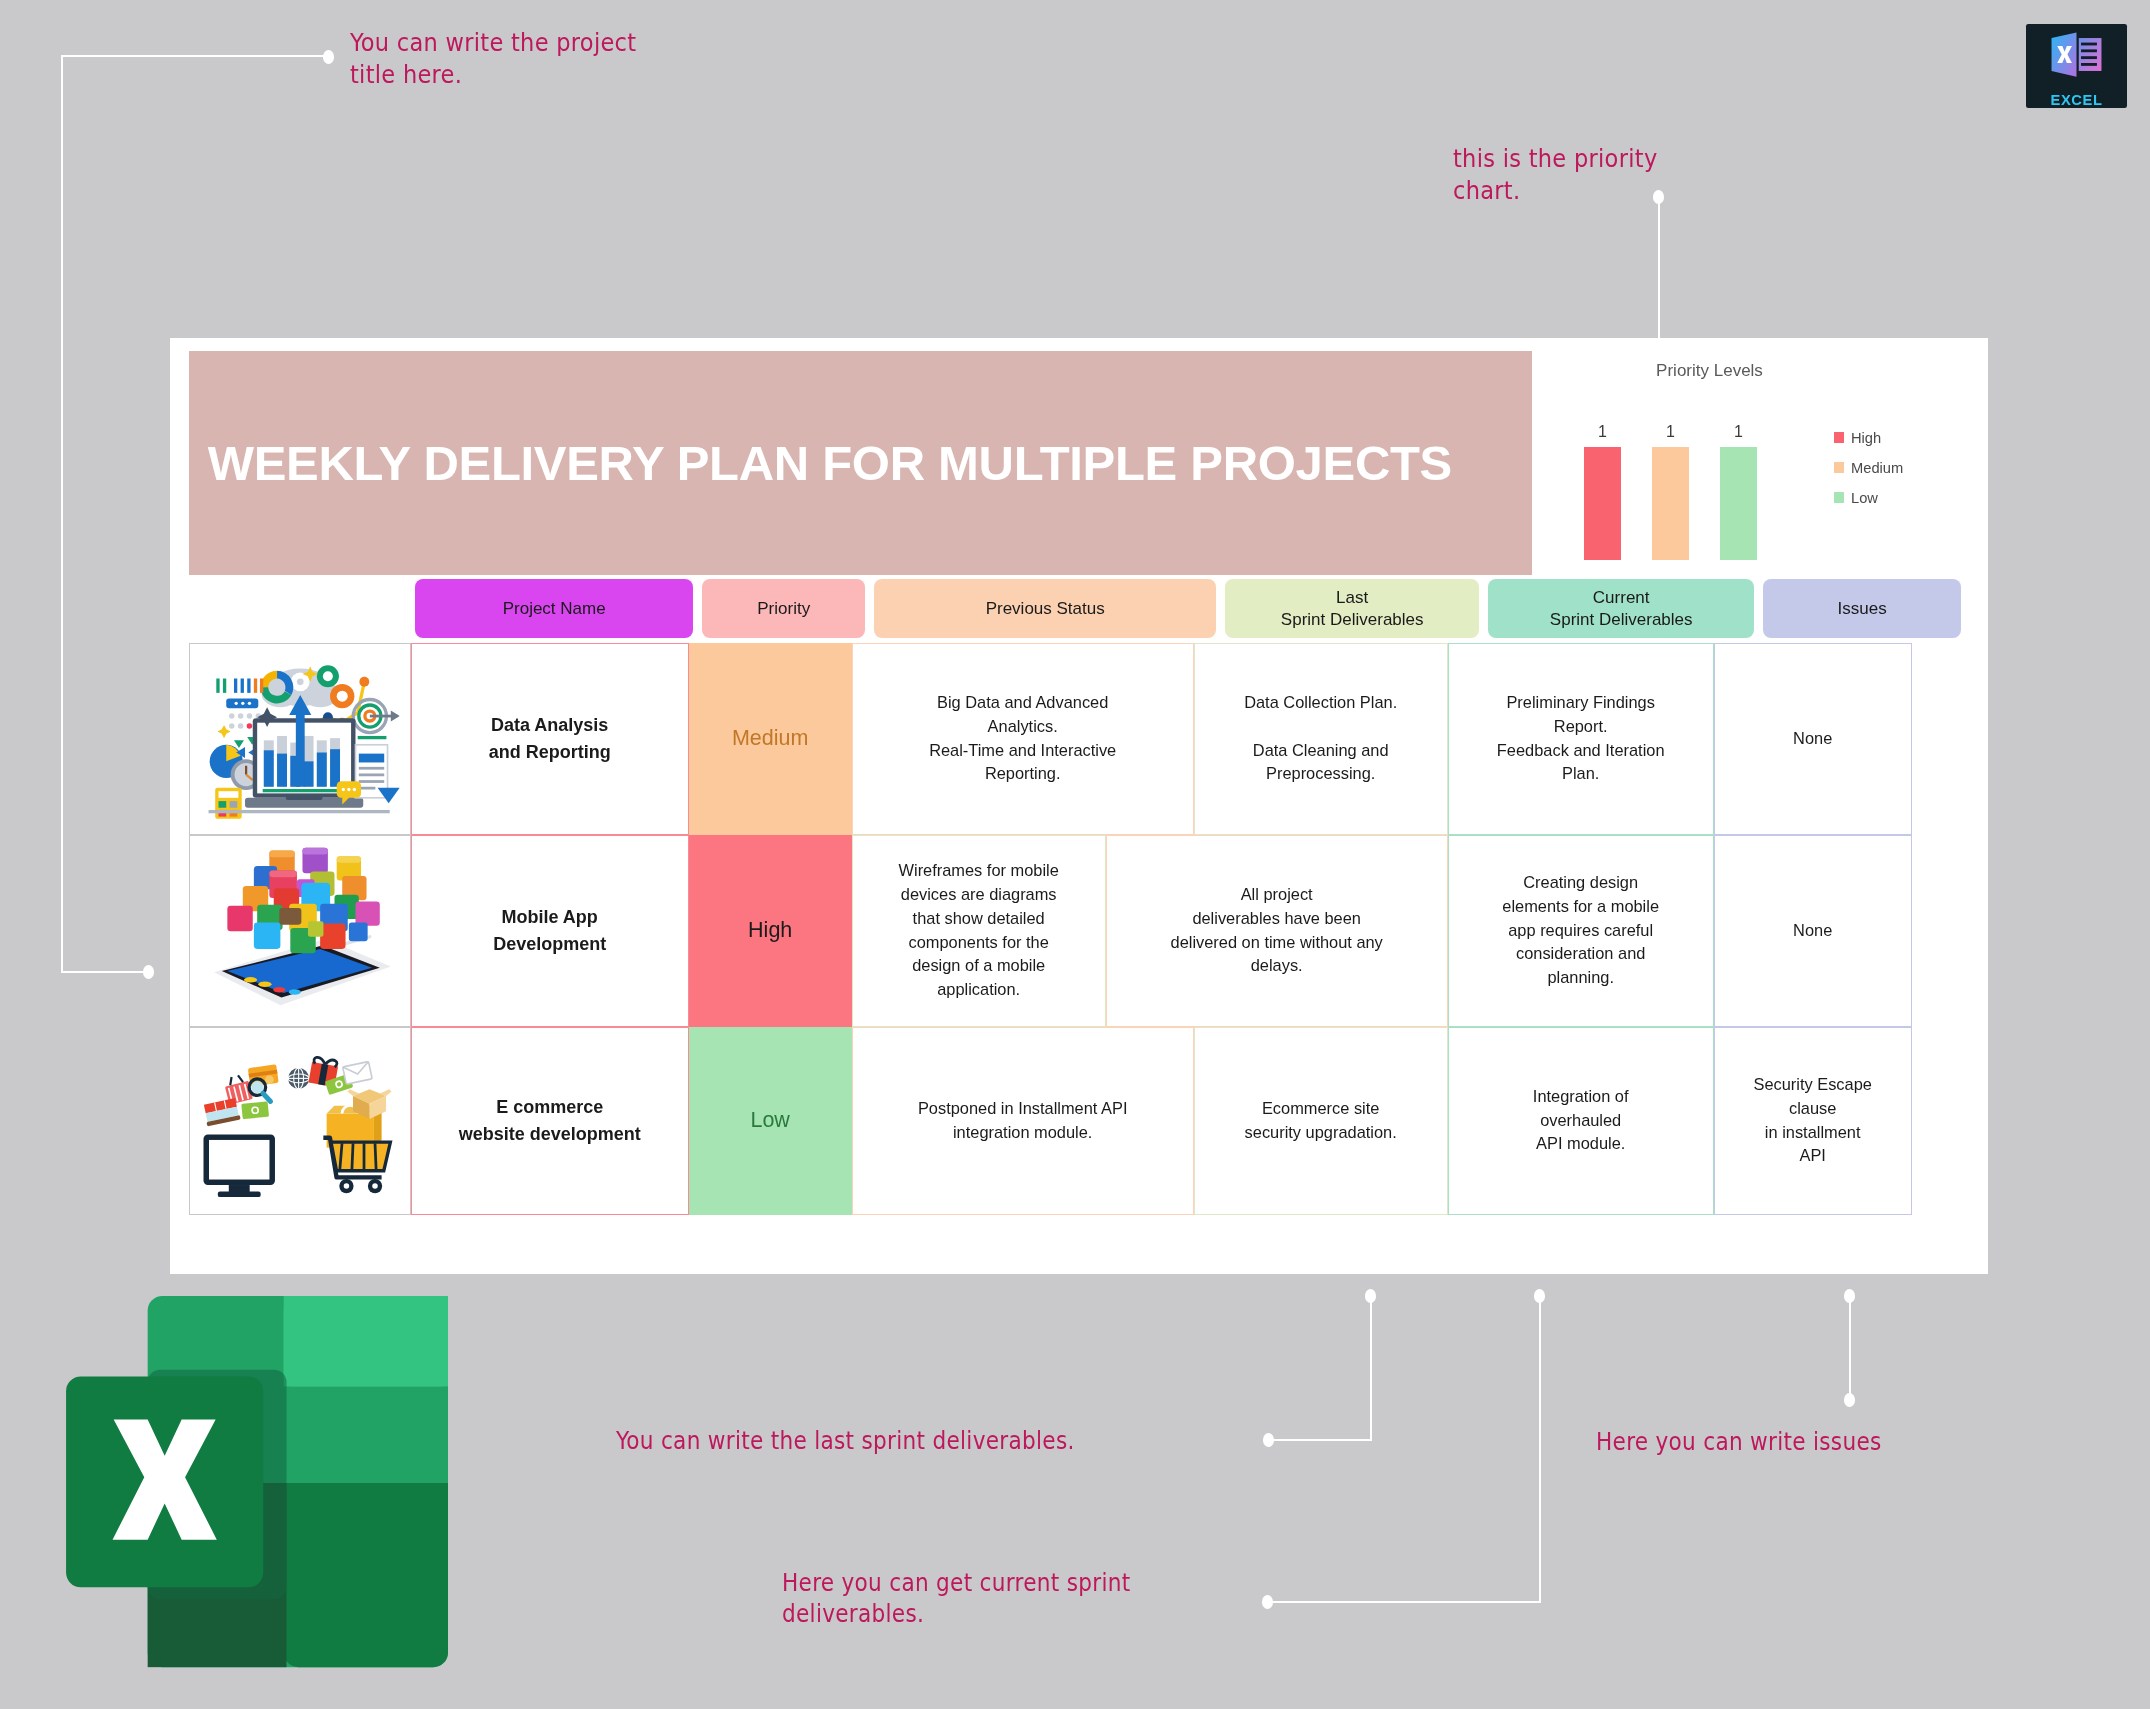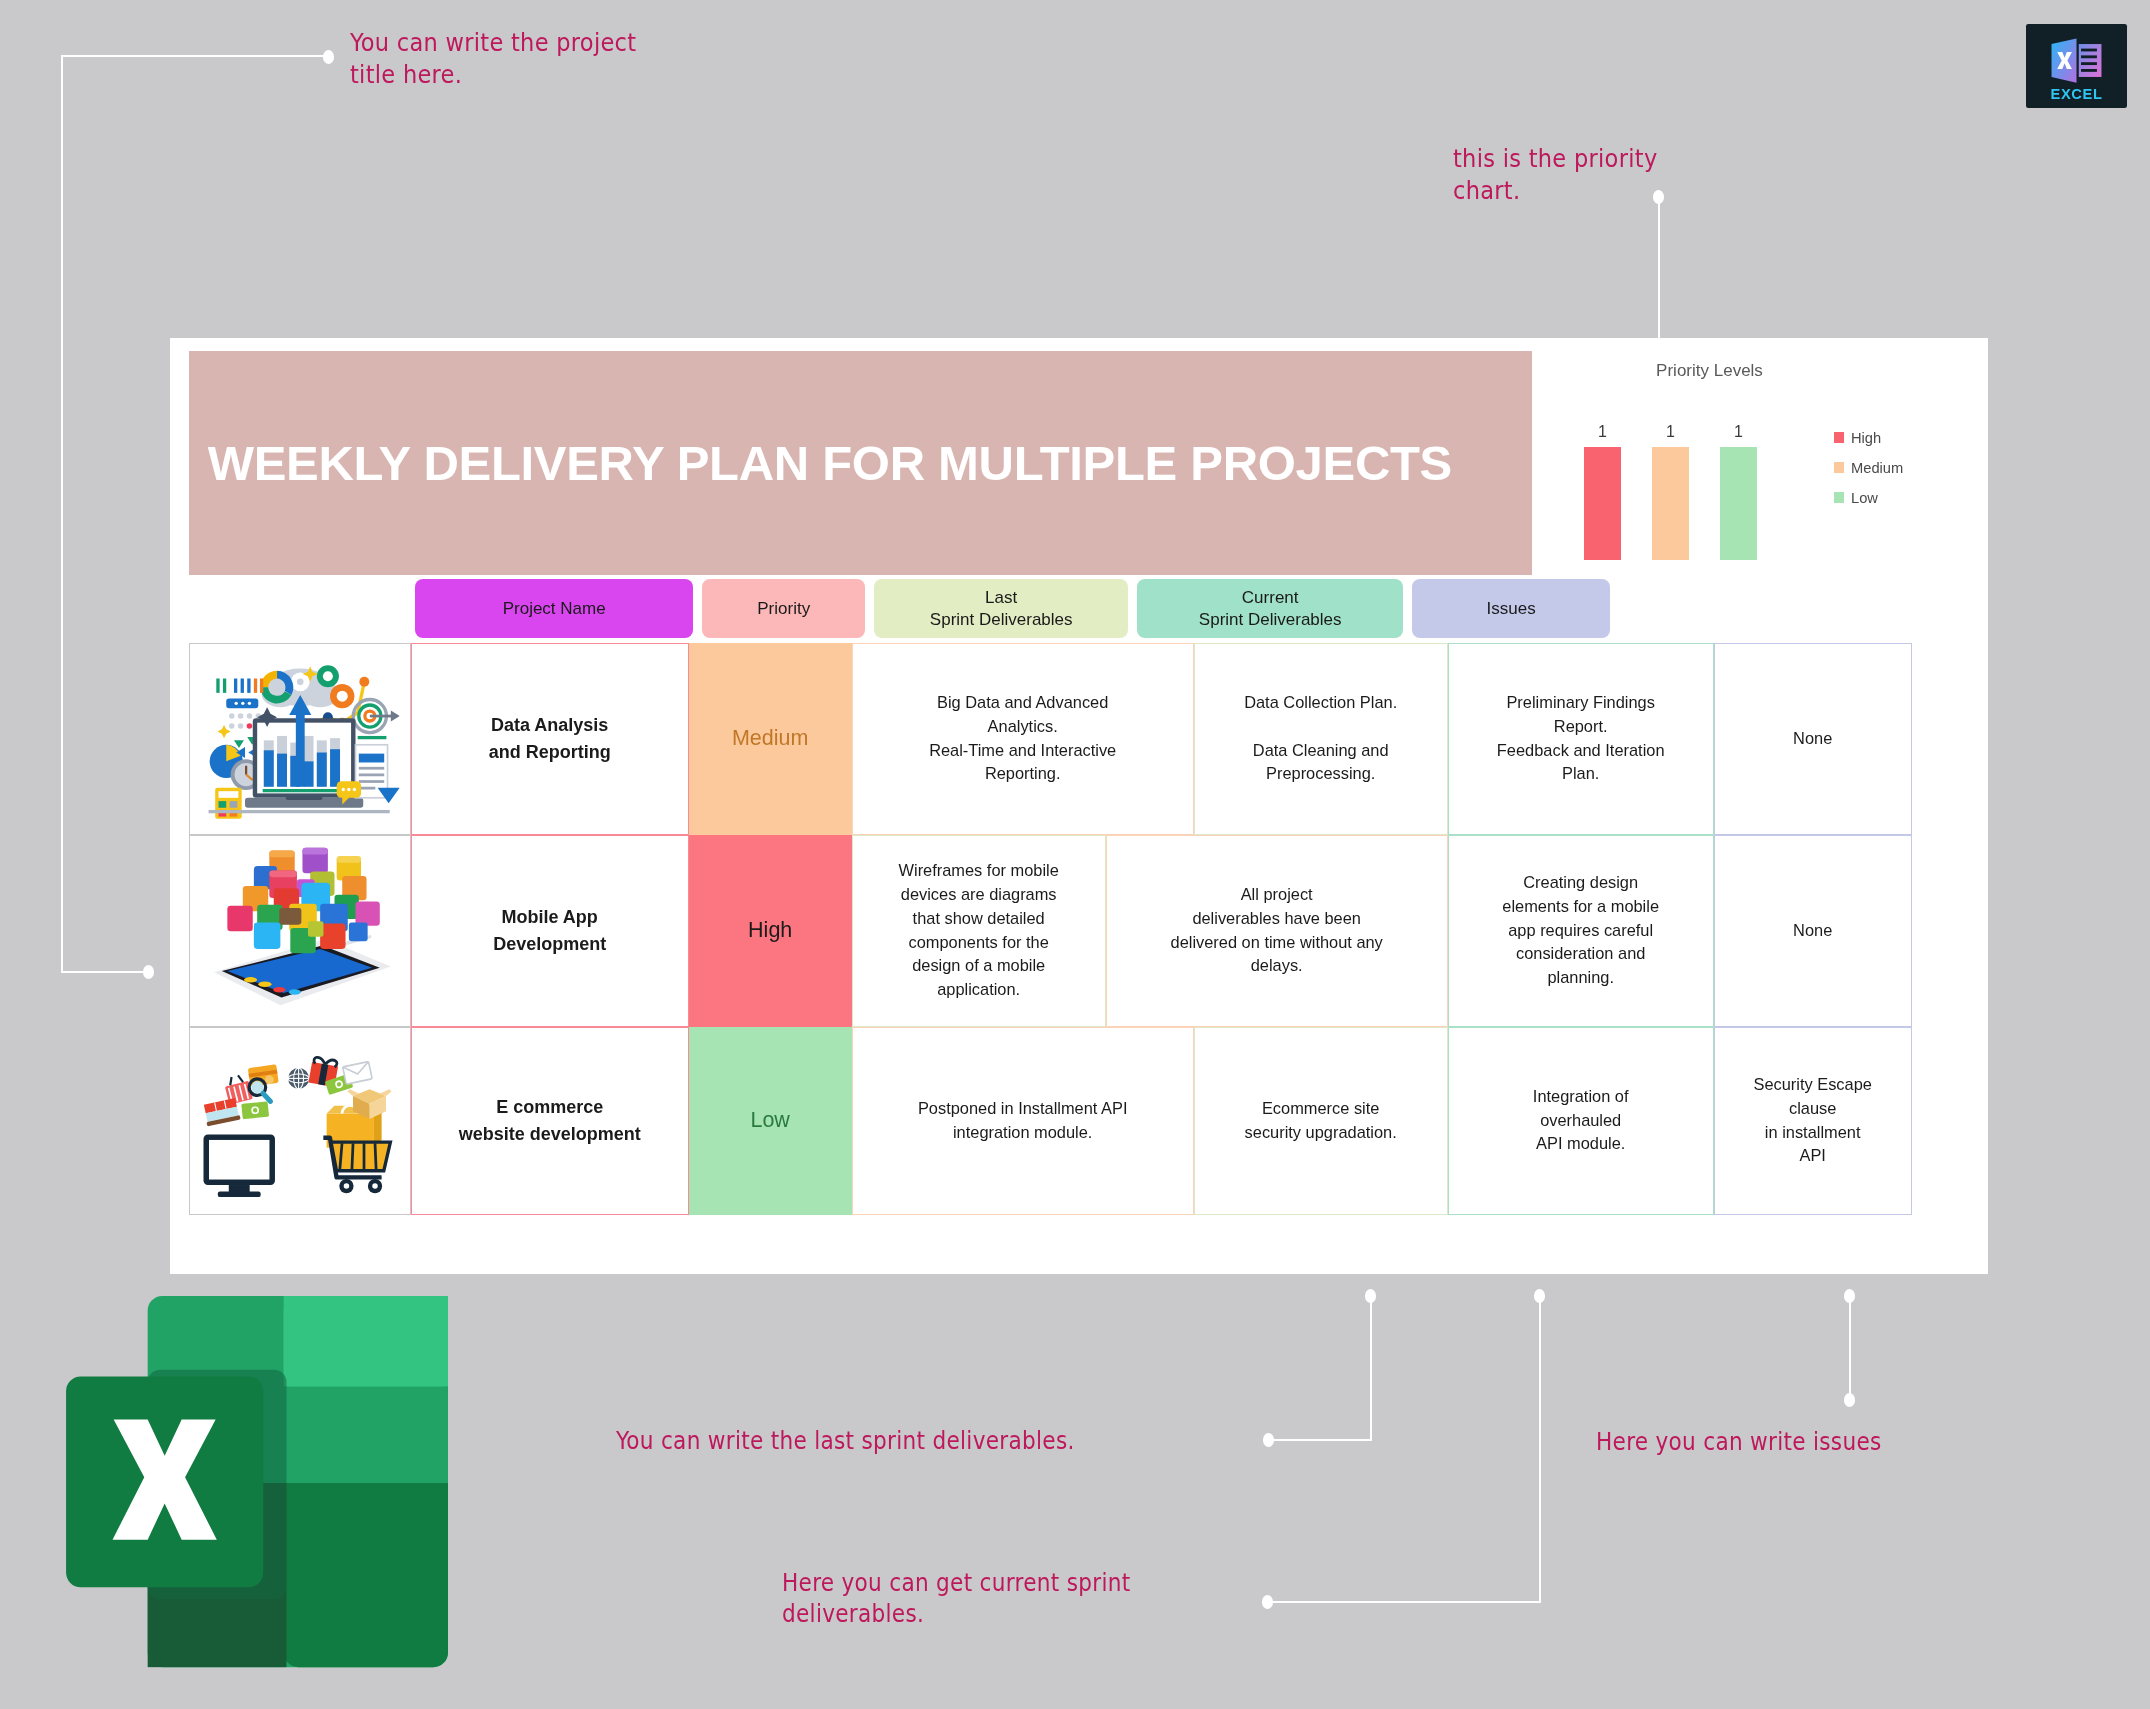--- a/index.html
+++ b/index.html
@@ -42,21 +42,21 @@
   
   #excel-badge {
     position: absolute;
     left: 2026px; top: 24px;
     width: 101px; height: 84px;
     background: #112027;
     border-radius: 2.3px;
     display: flex;
     flex-direction: column;
     align-items: center;
-    justify-content: center;
+    justify-content: space-between;
     padding-top: 5.7px;
   }
   #excel-badge .mark { width: 59px; height: 49px; }
   #excel-badge .word {
     color: #2fc6f4;
     font-size: 14.7px;
     font-weight: 700;
     letter-spacing: 0.6px;
     margin-top: 1.7px;
   }
@@ -295,20 +295,21 @@
         </div>
       </div>
     </div>
 
     <div id="table-wrap">
 
       <div id="header-row">
         <div class="spacer-col"></div>
         <div class="hcell c-name" style="background:#d946ef;">Project Name</div>
         <div class="hcell c-prio" style="background:#fcb8b8;">Priority</div>
+        <div class="hcell c-prev" style="background:#fcd1b1;">Previous Status</div>
         <div class="hcell c-last" style="background:#e2edc4;">Last
 Sprint Deliverables</div>
         <div class="hcell c-curr" style="background:#a0e2c9;">Current
 Sprint Deliverables</div>
         <div class="hcell c-issue" style="background:#c4c9ea;">Issues</div>
       </div>
 
       <div id="body-rows">
 
         <div class="trow r1">

